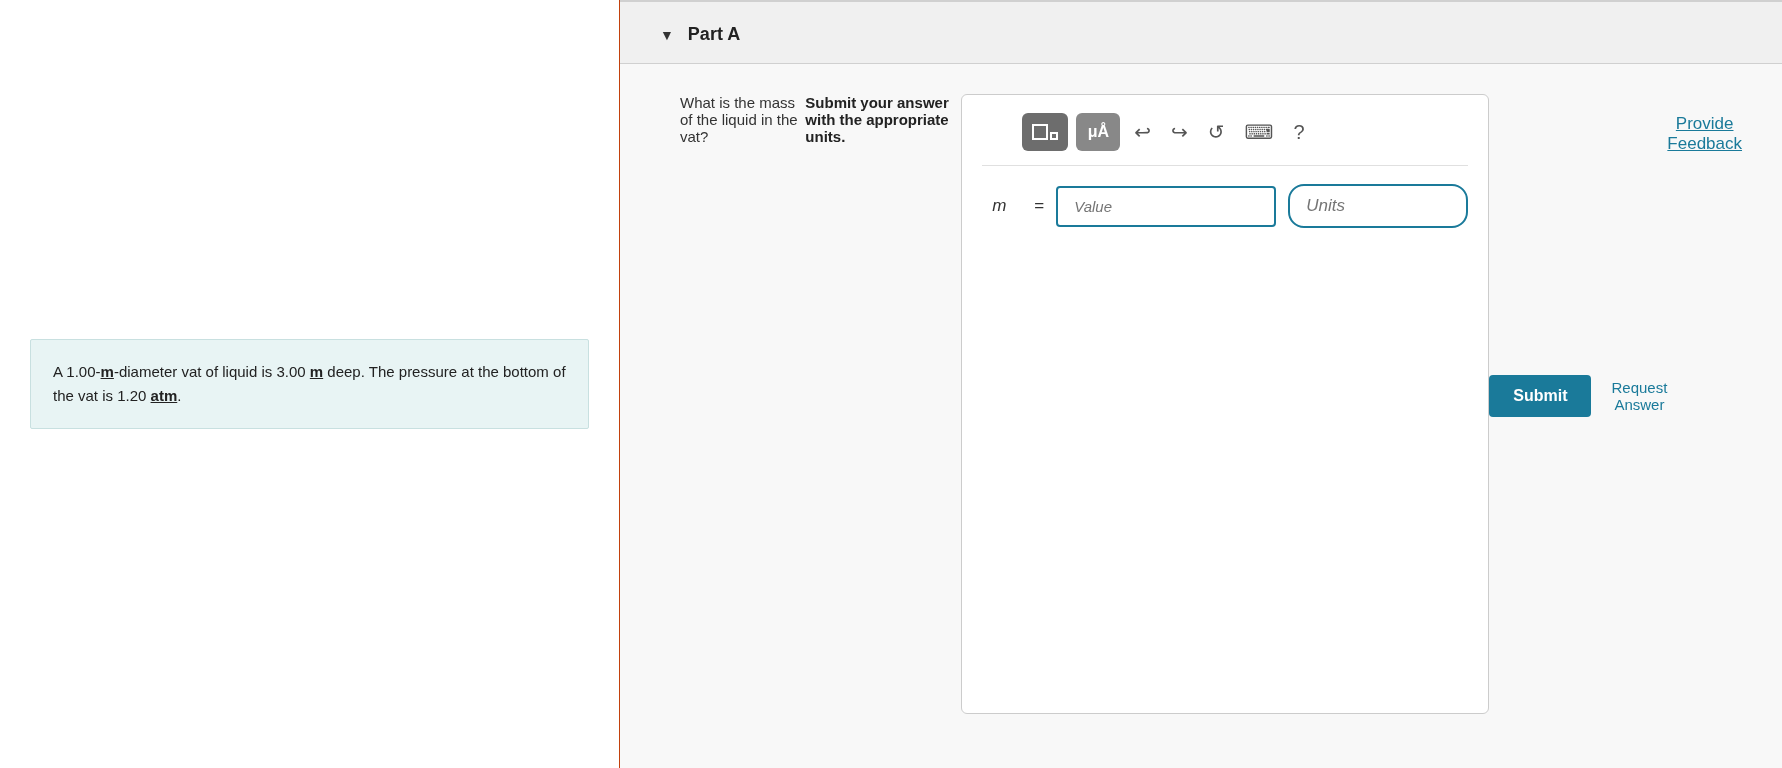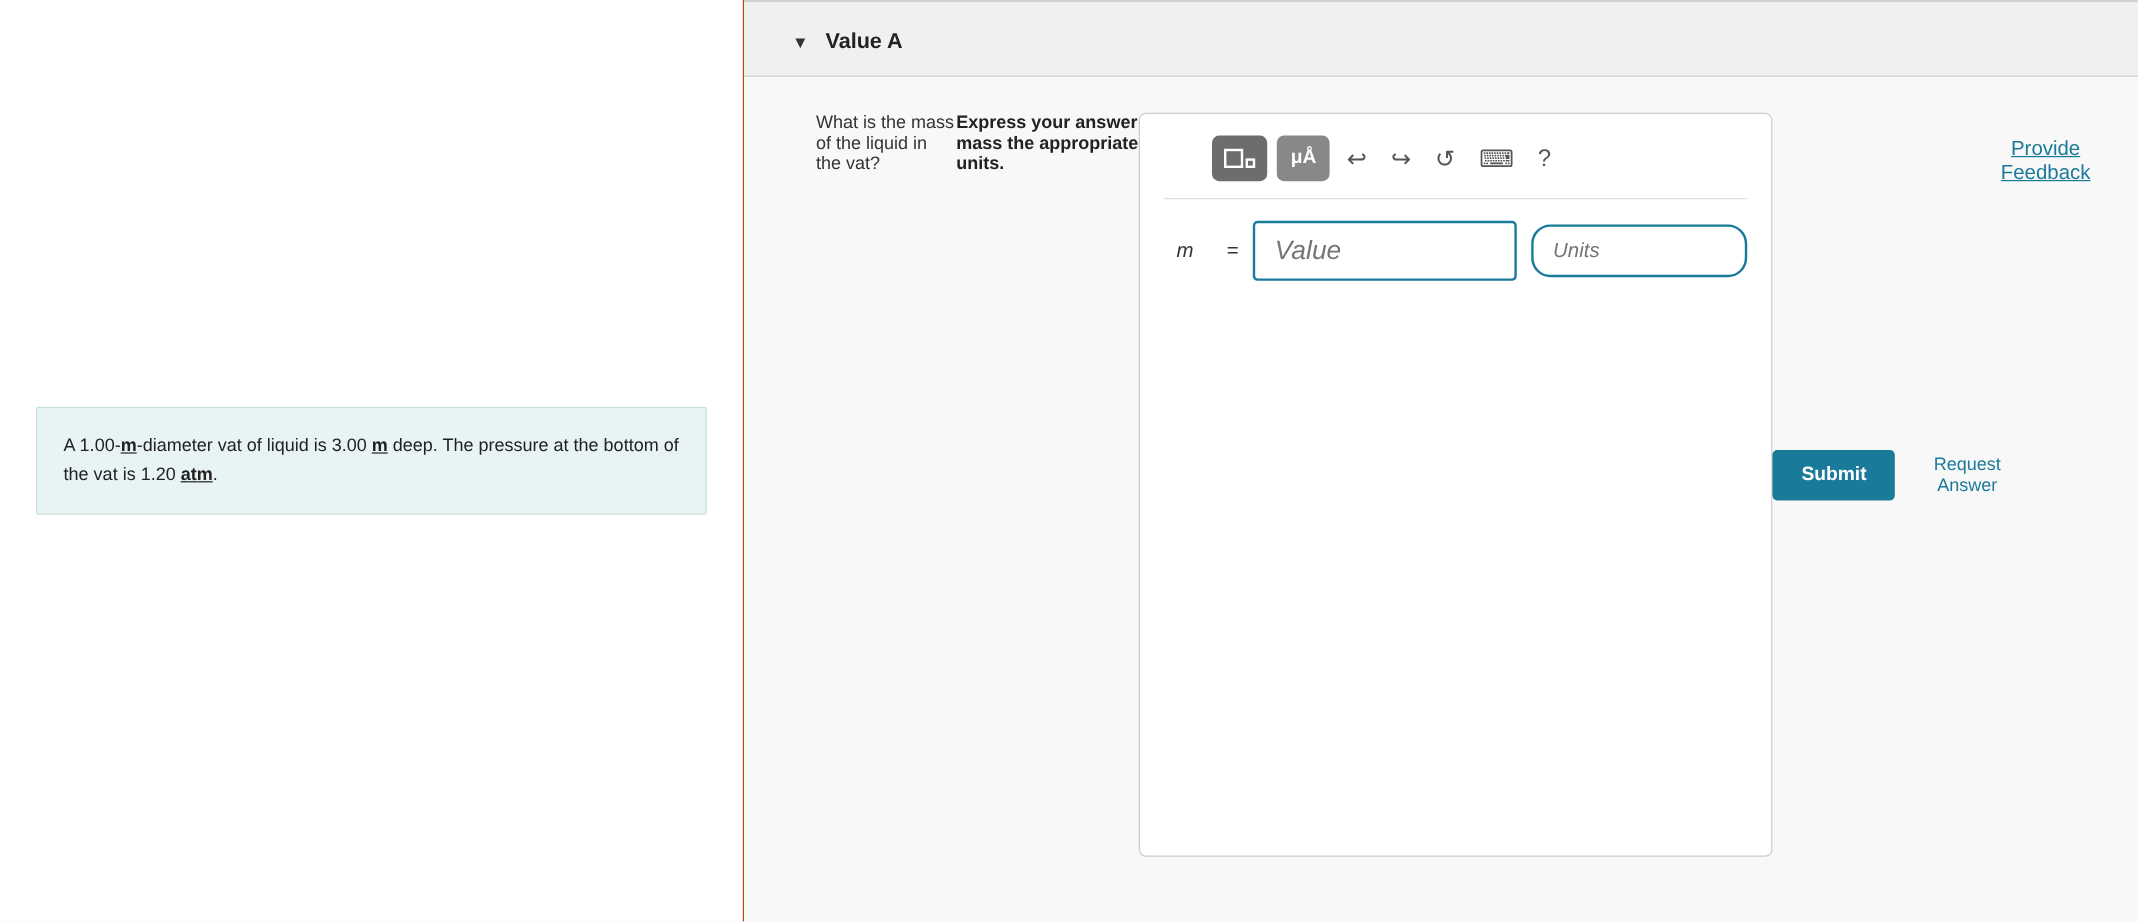--- a/index.html
+++ b/index.html
@@ -161,21 +161,21 @@
 
     .equals-sign {
       font-size: 17px;
       color: #333;
     }
 
     .value-input {
       border: 2px solid #1a7a9a;
       border-radius: 4px;
       padding: 10px 16px;
-      font-size: 22px;
+      font-size: 15px;
       color: #0c4a6e;
       font-style: italic;
       width: 220px;
       outline: none;
       background: #fff;
     }
 
     .units-input {
       border: 2px solid #1a7a9a;
       border-radius: 16px;
@@ -184,21 +184,21 @@
       color: #aaa;
       font-style: italic;
       width: 180px;
       outline: none;
       background: #fff;
     }
 
     .action-row {
       display: flex;
       align-items: center;
-      gap: 32px;
+      gap: 20px;
       margin-bottom: 40px;
     }
 
     .submit-btn {
       background: #1a7a9a;
       color: white;
       border: none;
       border-radius: 4px;
       padding: 12px 24px;
       font-size: 16px;
@@ -256,26 +256,26 @@
   <div class="problem-box">
     A 1.00-<span class="underline-bold">m</span>-diameter vat of liquid is 3.00 <span class="underline-bold">m</span> deep. The pressure at the bottom of the vat is 1.20 <span class="underline-bold">atm</span>.
   </div>
 </div>
 
 <div class="right-panel">
   <div class="top-divider"></div>
 
   <div class="part-header">
     <span class="part-arrow">▼</span>
-    <span class="part-title">Value A</span>
+    <span class="part-title">Part A</span>
   </div>
 
   <div class="content-area">
     <p class="question-text">What is the mass of the liquid in the vat?</p>
-    <p class="instruction-text">Express your answer mass the appropriate units.</p>
+    <p class="instruction-text">Submit your answer with the appropriate units.</p>
 
     <div class="answer-box">
 
       <div class="toolbar">
         <button class="toolbar-btn template-btn">
           <div class="template-icon">
             <div class="sq-big"></div>
             <div class="sq-small"></div>
           </div>
         </button>

